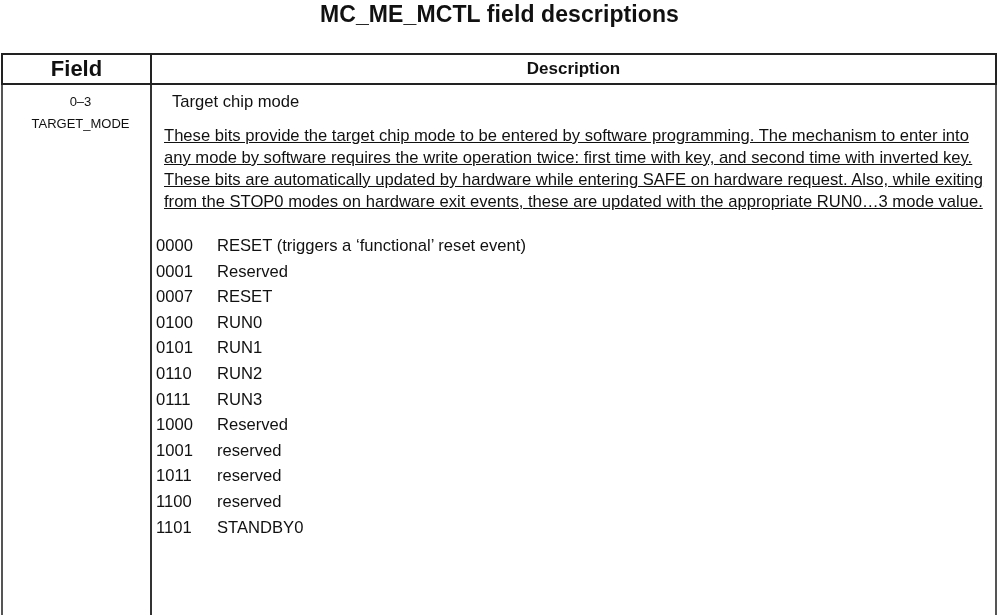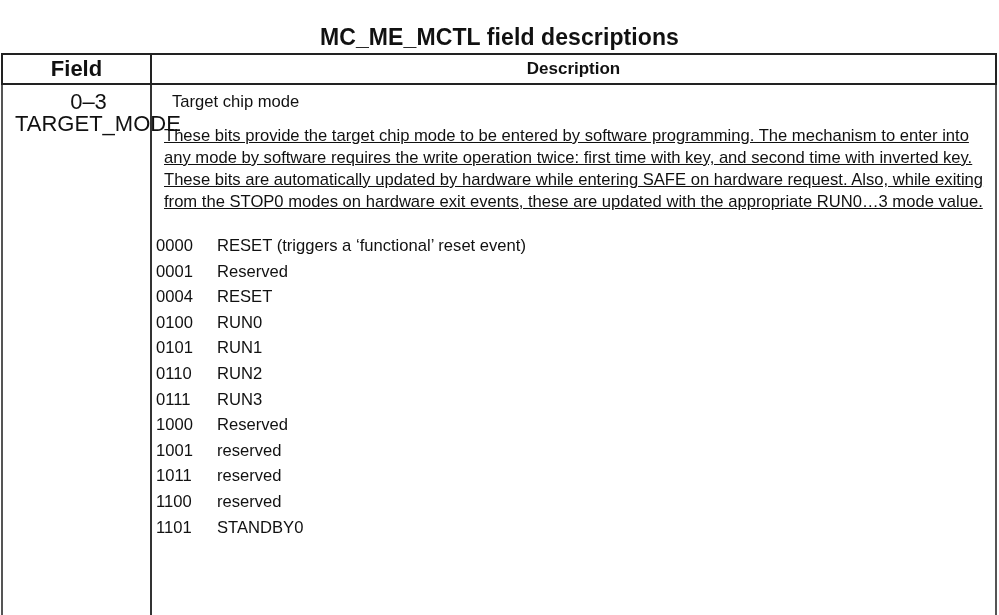--- a/index.html
+++ b/index.html
@@ -1,21 +1,21 @@
 <!DOCTYPE html>
 <html><head>
   <meta charset="utf-8">
   <style>
     html, body { margin: 0; padding: 0; background: #ffffff; }
     body {
       width: 999px; height: 615px; overflow: hidden; position: relative;
       font-family: "Liberation Sans", sans-serif; color: #111;
     }
     .title {
-      position: absolute; top: 24px; left: 0; width: 999px;
+      position: absolute; top: 1px; left: 0; width: 999px;
       text-align: center; font-weight: bold; font-size: 23px; letter-spacing: 0.1px;
     }
     .tbl {
       position: absolute; top: 53px; left: 1px; width: 996px; height: 580px;
     }
     .hdr {
       position: absolute; top: 0; left: 0; width: 996px; height: 32px;
       border: 2px solid #222; box-sizing: border-box; display: flex;
       background: #fff;
     }
@@ -27,22 +27,22 @@
       flex: 1; text-align: center; font-weight: bold; font-size: 17px; line-height: 28px;
     }
     .body-row {
       position: absolute; top: 32px; left: 0; width: 996px; height: 560px;
       border-left: 2px solid #555; border-right: 2px solid #555; box-sizing: border-box;
     }
     .col-divider {
       position: absolute; left: 147px; top: 0; bottom: 0; width: 2px; background: #333;
     }
     .field-cell {
-      position: absolute; left: 12px; top: 6px; width: 147px; text-align: center;
-      font-size: 22px; line-height: 22px;
+      position: absolute; left: 4px; top: 6px; width: 147px; text-align: center;
+      font-size: 13px; line-height: 22px;
     }
     .desc-cell {
       position: absolute; left: 153px; top: 6px; width: 836px; font-size: 16.6px;
     }
     .desc-title { line-height: 22px; margin: 0 0 12px 16px; }
     .desc-para { line-height: 22px; margin: 8px; text-decoration: underline; }
     .codes { margin-top: 20px; }
     .code-row { display: flex; height: 25.6px; line-height: 25.6px; font-size: 16.6px; }
     .code-val { width: 61px; }
     .code-desc { flex: 1; }
@@ -70,21 +70,21 @@
       <div class="codes">
         <div class="code-row">
             <span class="code-val">0000</span>
             <span class="code-desc">RESET (triggers a ‘functional’ reset event)</span>
           </div>
         <div class="code-row">
             <span class="code-val">0001</span>
             <span class="code-desc">Reserved</span>
           </div>
         <div class="code-row">
-            <span class="code-val">0004</span>
+            <span class="code-val">0007</span>
             <span class="code-desc">RESET</span>
           </div>
         <div class="code-row">
             <span class="code-val">0100</span>
             <span class="code-desc">RUN0</span>
           </div>
         <div class="code-row">
             <span class="code-val">0101</span>
             <span class="code-desc">RUN1</span>
           </div>

